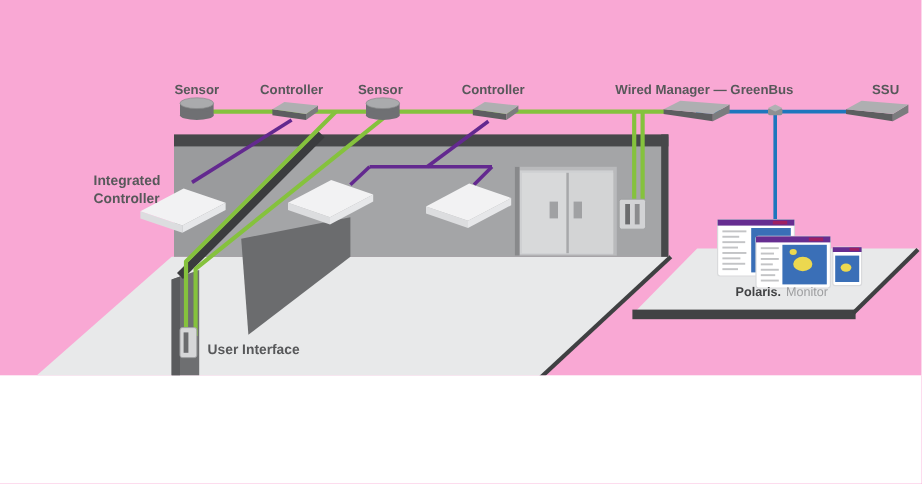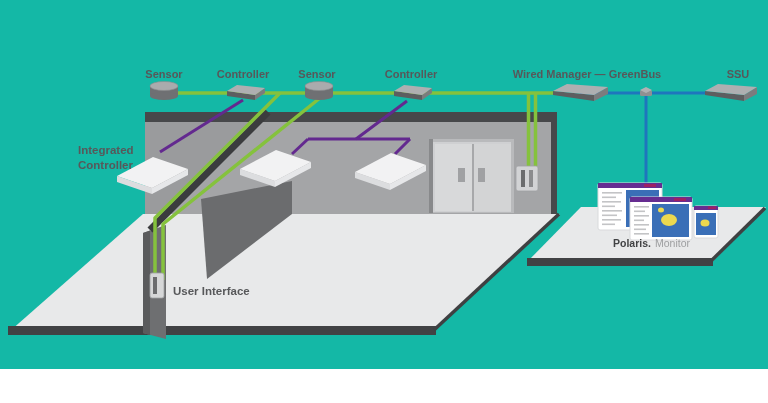--- a/index.html
+++ b/index.html
@@ -3,21 +3,21 @@
 <meta charset="utf-8">
 <style>
   :root{
     --green:#85c23d; --purple:#63298f; --blue:#1e76bd;
     --dark:#414244; --edge:#3f4042; --roof:#47484a;
     --wall:#9a9b9d; --wall_light:#a4a5a7; --wall_dark:#6b6c6e; --slab:#6e6f71;
     --floor:#e8e9ea; --panel:#f2f2f3; --label:#57585a; --label_light:#9d9ea0;
     --map_blue:#3a6fb7; --map_yellow:#ecd84f; --screen_purple:#662d91; --accent_magenta:#9e1f63;
   }
   html,body{margin:0;padding:0;background:#fff;}
-  .stage{position:relative;width:768px;height:369px;background:#14b8a6;overflow:hidden;}
+  .stage{position:relative;width:768px;height:313px;background:#f9a8d4;overflow:hidden;}
   svg{display:block;}
   .f-floor{fill:var(--floor);}
   .f-dark{fill:var(--dark);}
   .f-roof{fill:var(--roof);}
   .f-wall{fill:var(--wall);}
   .f-wall-light{fill:var(--wall_light);}
   .f-wall-dark{fill:var(--wall_dark);}
   .f-slab{fill:var(--slab);}
   .f-panel{fill:var(--panel);}
   .edge-line{stroke:var(--edge);stroke-width:3.5;fill:none;}

